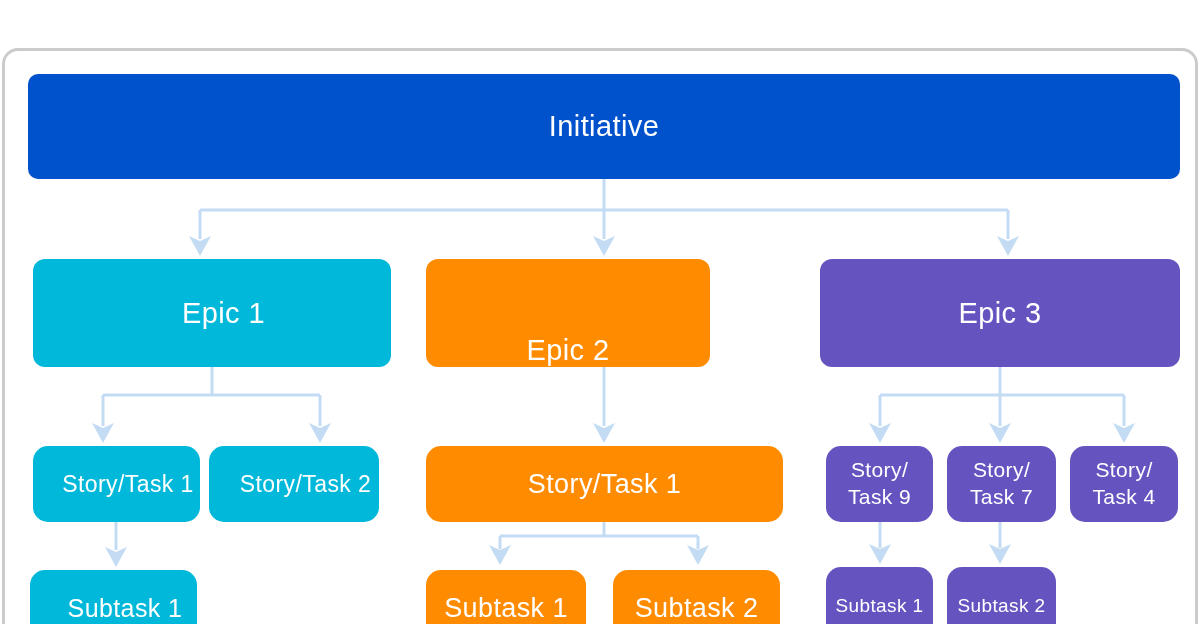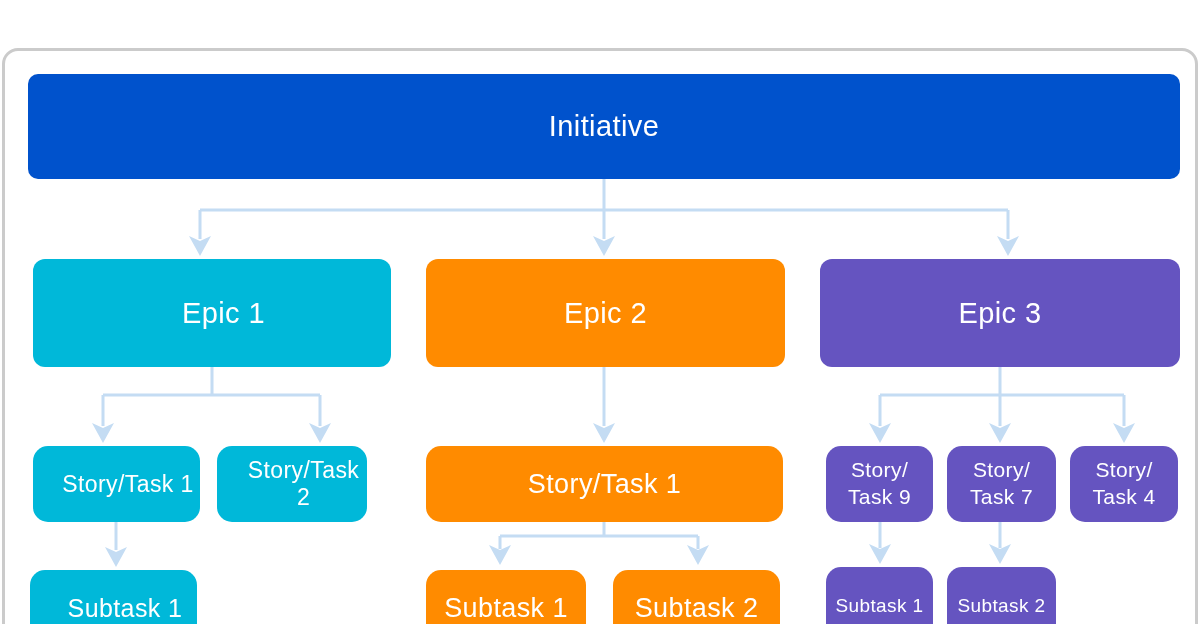--- a/index.html
+++ b/index.html
@@ -38,26 +38,26 @@
   }
   .c-blue   { background: var(--initiative-blue, #0052CC); }
   .c-cyan   { background: var(--epic-cyan, #00B8D9); padding-left: 23px; }
   .c-orange { background: var(--epic-orange, #FF8B00); }
   .c-purple { background: var(--epic-purple, #6554C0); }
 
   
   .initiative { left: 23px; top: 23px; width: 1152px; height: 105px; font-size: 29px; border-radius: 10px; }
   .epic  { top: 208px; height: 108px; font-size: 29px; border-radius: 12px; }
   .e1 { left: 28px;  width: 358px; }
-  .e2 { left: 421px; width: 359px; }
+  .e2 { left: 421px; width: 284px; align-items: flex-end; }
   .e3 { left: 815px; width: 360px; }
 
   .lvl3 { top: 395px; height: 76px; border-radius: 15px; }
   .e1s1 { left: 28px;  width: 167px; font-size: 23px; }
-  .e1s2 { left: 212px; width: 150px; font-size: 23px; }
+  .e1s2 { left: 204px; width: 170px; font-size: 23px; }
   .e2s1 { left: 421px; width: 357px; font-size: 27px; }
   .e3s  { font-size: 21px; line-height: 1.28; flex-direction: column; text-align: right; }
   .e3s1 { left: 821px;  width: 107px; }
   .e3s2 { left: 942px;  width: 109px; }
   .e3s3 { left: 1065px; width: 108px; }
 
   .e1sub1 { left: 25px;  top: 519px; width: 167px; height: 76px; font-size: 25px; border-radius: 15px; }
   .e2sub1 { left: 421px; top: 519px; width: 160px; height: 76px; font-size: 27px; border-radius: 15px; }
   .e2sub2 { left: 608px; top: 519px; width: 167px; height: 76px; font-size: 27px; border-radius: 15px; }
   .e3sub1 { left: 821px; top: 516px; width: 107px; height: 77px; font-size: 19px; border-radius: 15px; }

